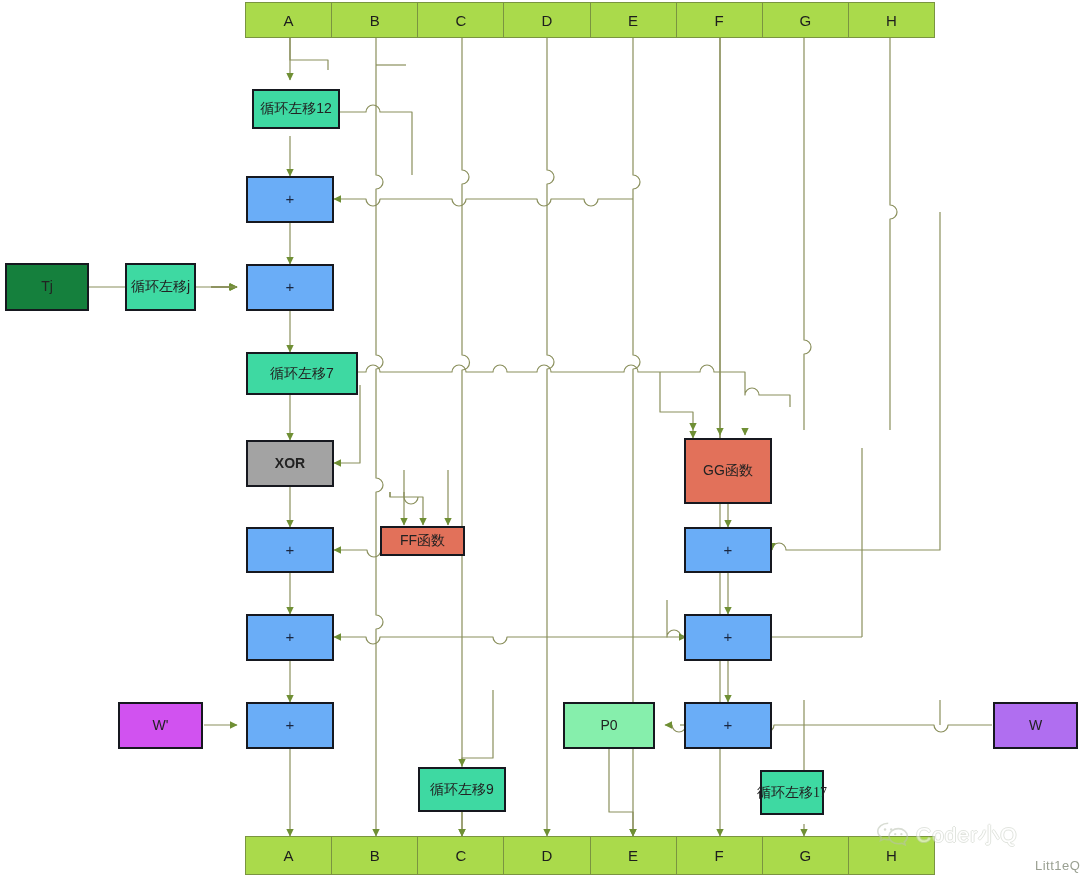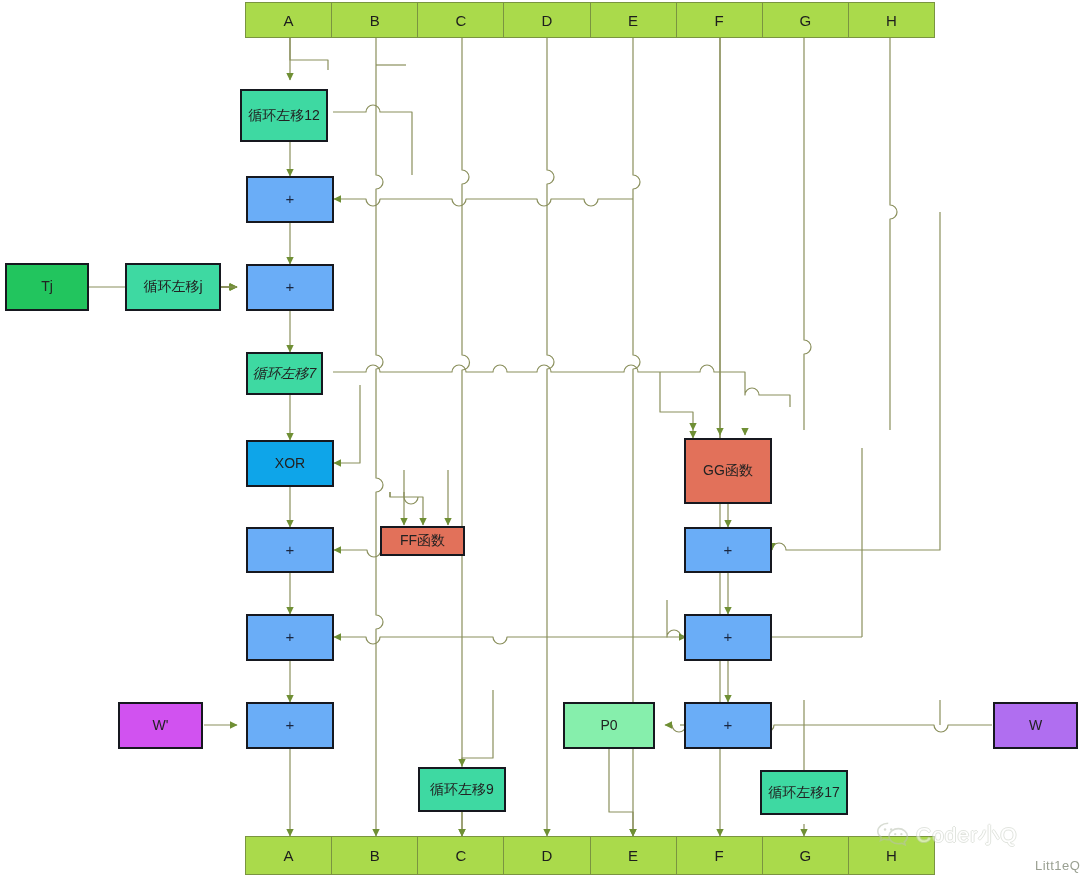--- a/index.html
+++ b/index.html
@@ -57,23 +57,23 @@
     height: 100%;
     border: none;
     border-right: 1px solid #7a9440;
     display: flex;
     align-items: center;
     justify-content: center;
     background: #aada4b;
   }
   .regbar .reg:last-child { border-right: none; }
   .n-green   { background: #3ed9a2; }
-  .n-teal    { background: #22c55e; }
+  .n-teal    { background: #15803d; }
   .n-blue    { background: #6aadf7; }
-  .n-yellow  { background: #0ea5e9; }
+  .n-yellow  { background: #a3a3a3; font-weight: bold; }
   .n-salmon  { background: #e2715a; }
   .n-red     { background: #86efac; }
   .n-magenta { background: #d152f0; }
   .n-purple  { background: #b06ef0; }
   .plus {
     font-size: 15px;
     color: #1a2740;
     font-weight: 400;
   }
   .wm {
@@ -237,31 +237,31 @@
     <div class="reg">A</div>
     <div class="reg">B</div>
     <div class="reg">C</div>
     <div class="reg">D</div>
     <div class="reg">E</div>
     <div class="reg">F</div>
     <div class="reg">G</div>
     <div class="reg">H</div>
   </div>
 
-  <div class="node n-green" style="left:240px; top:89px; width:88px; height:53px;">循环左移12</div>
+  <div class="node n-green" style="left:252px; top:89px; width:88px; height:40px;">循环左移12</div>
 
   <div class="node n-blue plus" style="left:246px; top:176px; width:88px; height:47px;">+</div>
 
   <div class="node n-teal" style="left:5px; top:263px; width:84px; height:48px;">Tj</div>
 
-  <div class="node n-green" style="left:125px; top:263px; width:96px; height:48px;">循环左移j</div>
+  <div class="node n-green" style="left:125px; top:263px; width:71px; height:48px;">循环左移j</div>
 
   <div class="node n-blue plus" style="left:246px; top:264px; width:88px; height:47px;">+</div>
 
-  <div class="node n-green" style="left:246px; top:352px; width:77px; height:43px;font-style:italic;">循环左移7</div>
+  <div class="node n-green" style="left:246px; top:352px; width:112px; height:43px;">循环左移7</div>
 
   <div class="node n-yellow" style="left:246px; top:440px; width:88px; height:47px;">XOR</div>
 
   <div class="node n-salmon" style="left:380px; top:526px; width:85px; height:30px;">FF函数</div>
 
   <div class="node n-salmon" style="left:684px; top:438px; width:88px; height:66px;">GG函数</div>
 
   <div class="node n-blue plus" style="left:246px; top:527px; width:88px; height:46px;">+</div>
 
   <div class="node n-blue plus" style="left:684px; top:527px; width:88px; height:46px;">+</div>
@@ -275,21 +275,21 @@
   <div class="node n-blue plus" style="left:246px; top:702px; width:88px; height:47px;">+</div>
 
   <div class="node n-red" style="left:563px; top:702px; width:92px; height:47px;">P0</div>
 
   <div class="node n-blue plus" style="left:684px; top:702px; width:88px; height:47px;">+</div>
 
   <div class="node n-purple" style="left:993px; top:702px; width:85px; height:47px;">W</div>
 
   <div class="node n-green" style="left:418px; top:767px; width:88px; height:45px;">循环左移9</div>
 
-  <div class="node n-green" style="left:760px; top:770px; width:88px; height:45px;">循环左移17</div>
+  <div class="node n-green" style="left:760px; top:770px; width:64px; height:45px;font-family:Liberation Serif, serif;">循环左移17</div>
 
   <div class="regbar" style="left:245px; top:836px; width:690px; height:39px;">
     <div class="reg">A</div>
     <div class="reg">B</div>
     <div class="reg">C</div>
     <div class="reg">D</div>
     <div class="reg">E</div>
     <div class="reg">F</div>
     <div class="reg">G</div>
     <div class="reg">H</div>

